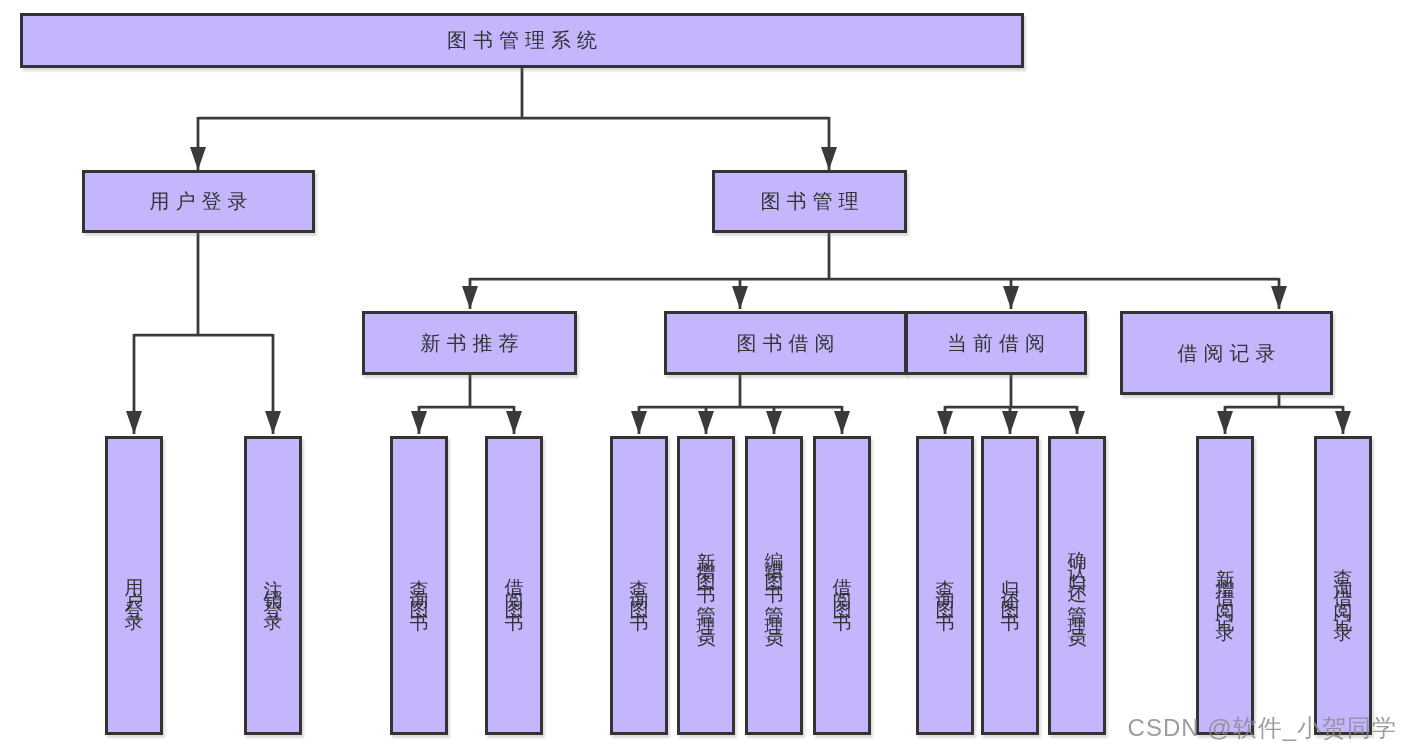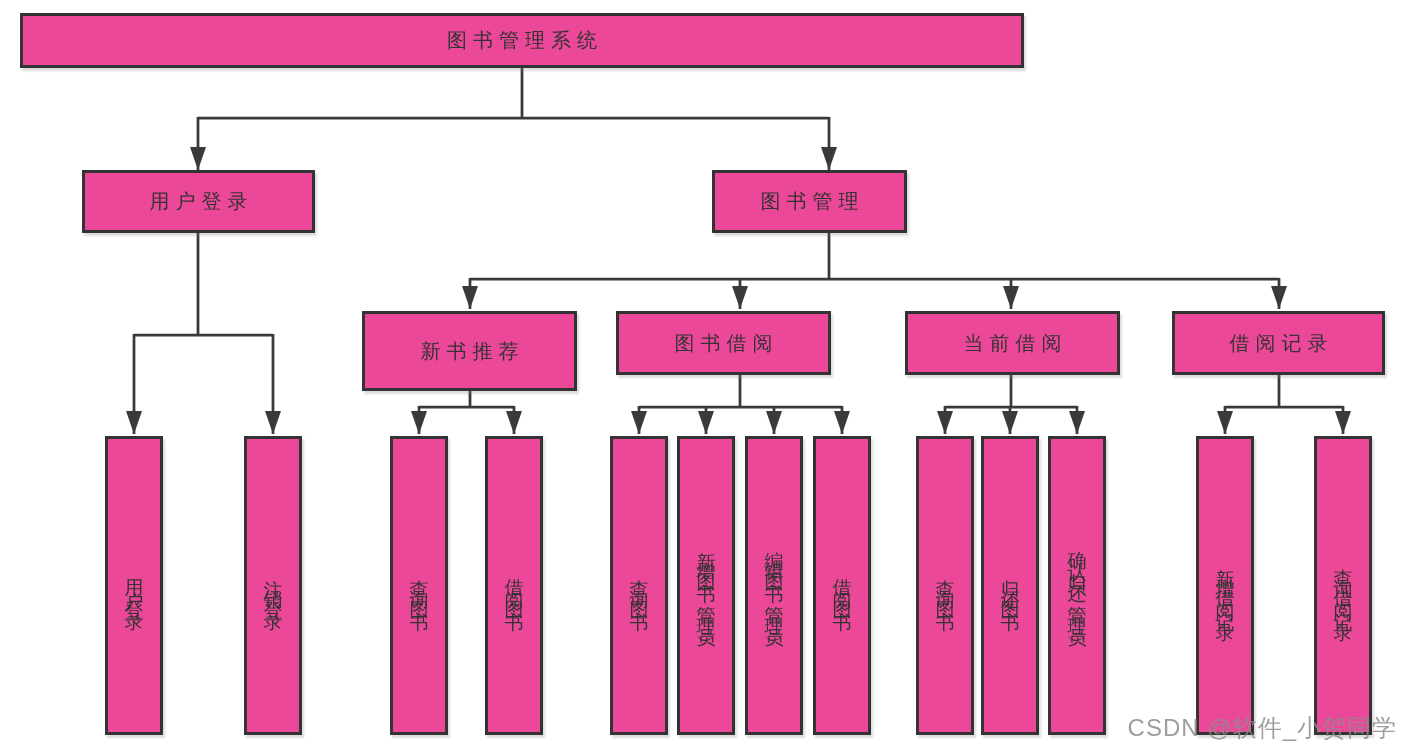--- a/index.html
+++ b/index.html
@@ -2,21 +2,21 @@
 <html><head>
 <meta charset="utf-8">
 <style>
   html,body{margin:0;padding:0}
   body{
     width:1405px;height:747px;position:relative;background:#ffffff;
     font-family:"Liberation Sans","DejaVu Sans",sans-serif;overflow:hidden;color:#333;
   }
   svg.connectors{position:absolute;left:0;top:0;z-index:0}
   .node,.leaf{
-    position:absolute;box-sizing:border-box;border:3px solid #333333;background:#ec4899;
+    position:absolute;box-sizing:border-box;border:3px solid #333333;background:#c4b5fd;
     display:flex;align-items:center;justify-content:center;z-index:1;
     box-shadow:2px 3px 2px rgba(130,130,130,.28);
   }
   .node span{font-size:20px;letter-spacing:6px;padding-left:6px;white-space:nowrap;color:#333}
   .leaf span{
     writing-mode:vertical-lr;font-size:19px;letter-spacing:11px;
     white-space:nowrap;color:#333;
   }
   .watermark{
     position:absolute;top:712px;right:8px;z-index:2;font-size:24px;letter-spacing:1px;
@@ -73,30 +73,30 @@
   <span>图书管理系统</span>
 </div>
 
 <div class="node" style="left:82px;top:170px;width:233px;height:63px">
   <span>用户登录</span>
 </div>
 <div class="node" style="left:712px;top:170px;width:195px;height:63px">
   <span>图书管理</span>
 </div>
 
-<div class="node" style="left:362px;top:311px;width:215px;height:80px">
+<div class="node" style="left:362px;top:311px;width:215px;height:64px">
   <span>新书推荐</span>
 </div>
-<div class="node" style="left:616px;top:311px;width:215px;height:64px">
+<div class="node" style="left:664px;top:311px;width:243px;height:64px">
   <span>图书借阅</span>
 </div>
-<div class="node" style="left:905px;top:311px;width:215px;height:64px">
+<div class="node" style="left:905px;top:311px;width:182px;height:64px">
   <span>当前借阅</span>
 </div>
-<div class="node" style="left:1172px;top:311px;width:213px;height:64px">
+<div class="node" style="left:1120px;top:311px;width:213px;height:84px">
   <span>借阅记录</span>
 </div>
 
 <div class="leaf" style="left:105px;top:436px;width:58px;height:299px">
   <span>用户登录</span>
 </div>
 <div class="leaf" style="left:244px;top:436px;width:58px;height:299px">
   <span>注销登录</span>
 </div>
 

